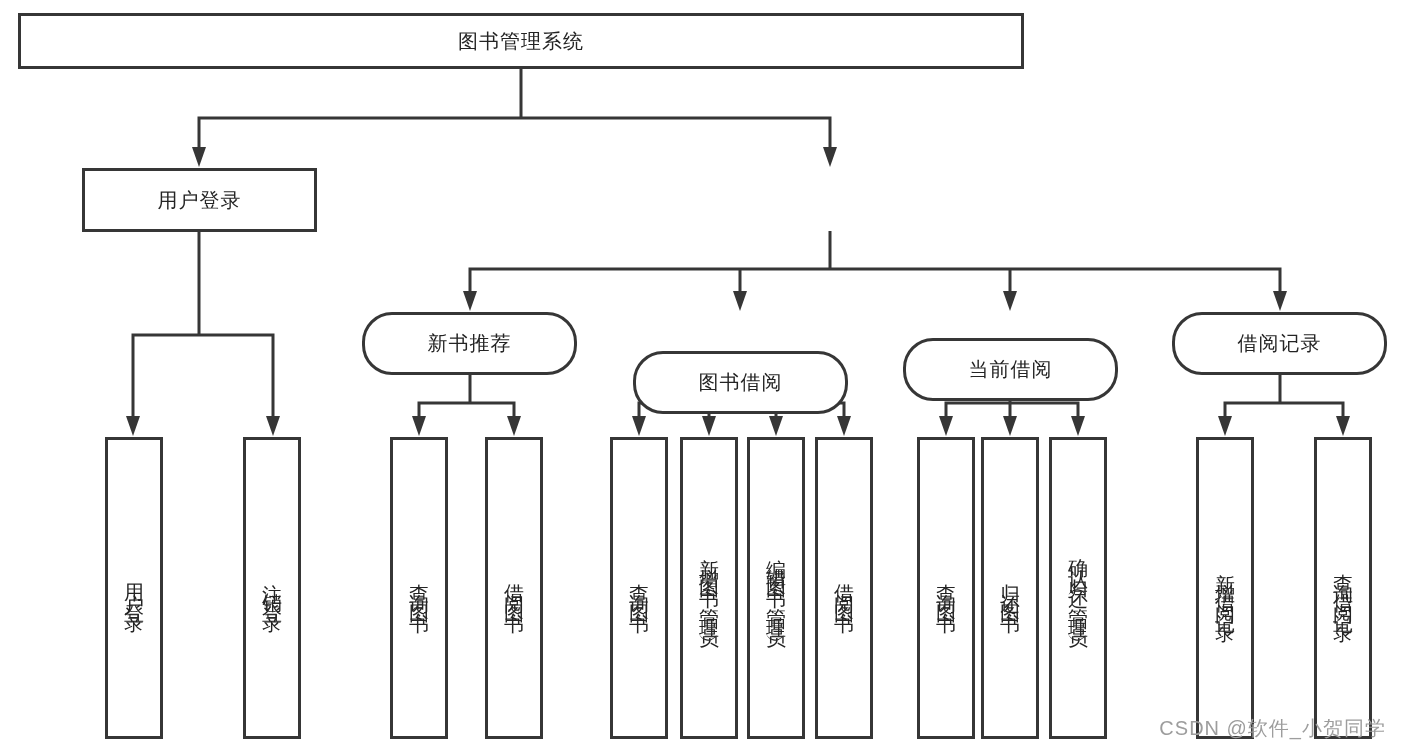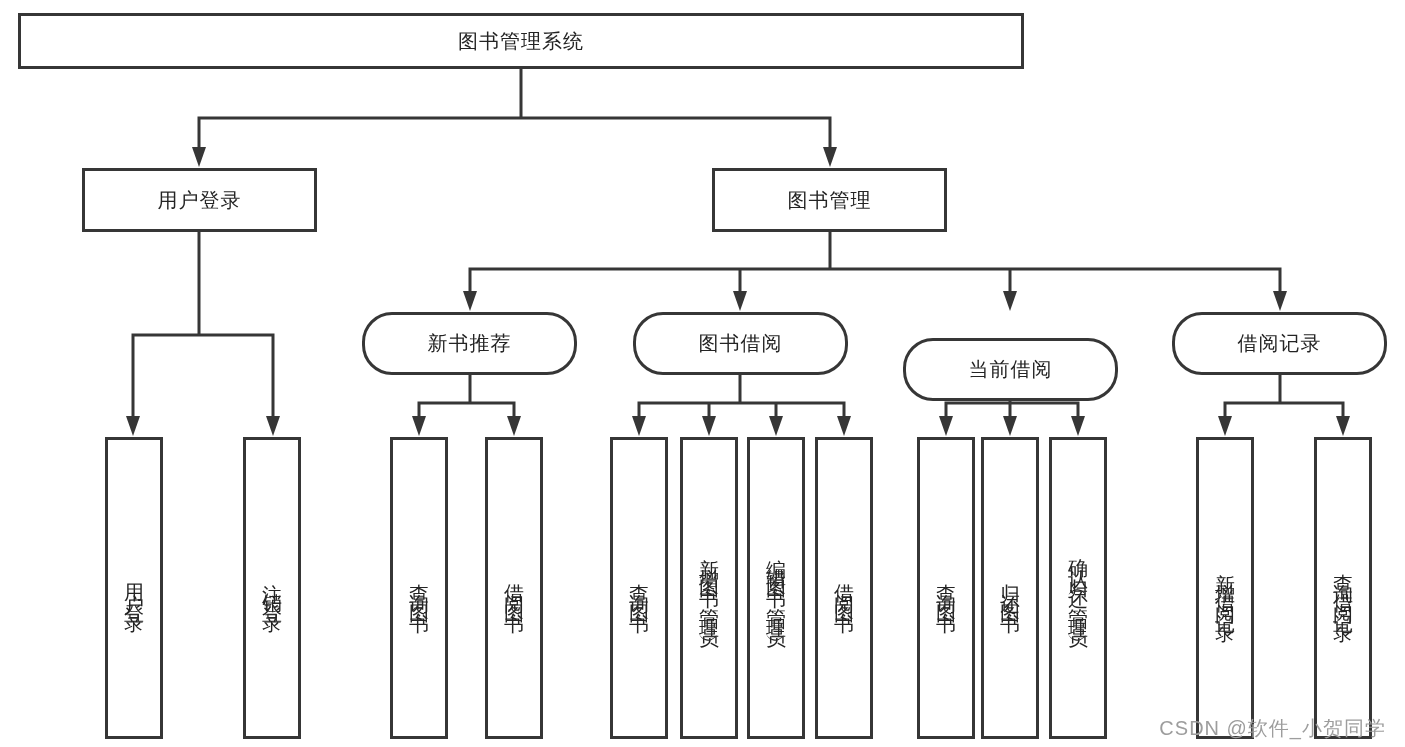--- a/index.html
+++ b/index.html
@@ -100,28 +100,25 @@
     </g>
   </svg>
 
   <div class="box root">
     <span>图书管理系统</span>
   </div>
 
   <div class="box lvl2" style="left:82px;">
     <span>用户登录</span>
   </div>
-  <div class="box lvl2" style="left:712px;">
-    <span>图书管理</span>
-  </div>
 
   <div class="box lvl3" style="left:362px;">
     <span>新书推荐</span>
   </div>
-  <div class="box lvl3" style="left:633px;">
+  <div class="box lvl3" style="left:633px;margin-top:39px;">
     <span>图书借阅</span>
   </div>
   <div class="box lvl3" style="left:903px;margin-top:26px;">
     <span>当前借阅</span>
   </div>
   <div class="box lvl3" style="left:1172px;">
     <span>借阅记录</span>
   </div>
 
   <div class="box leaf" style="left:105px;">

